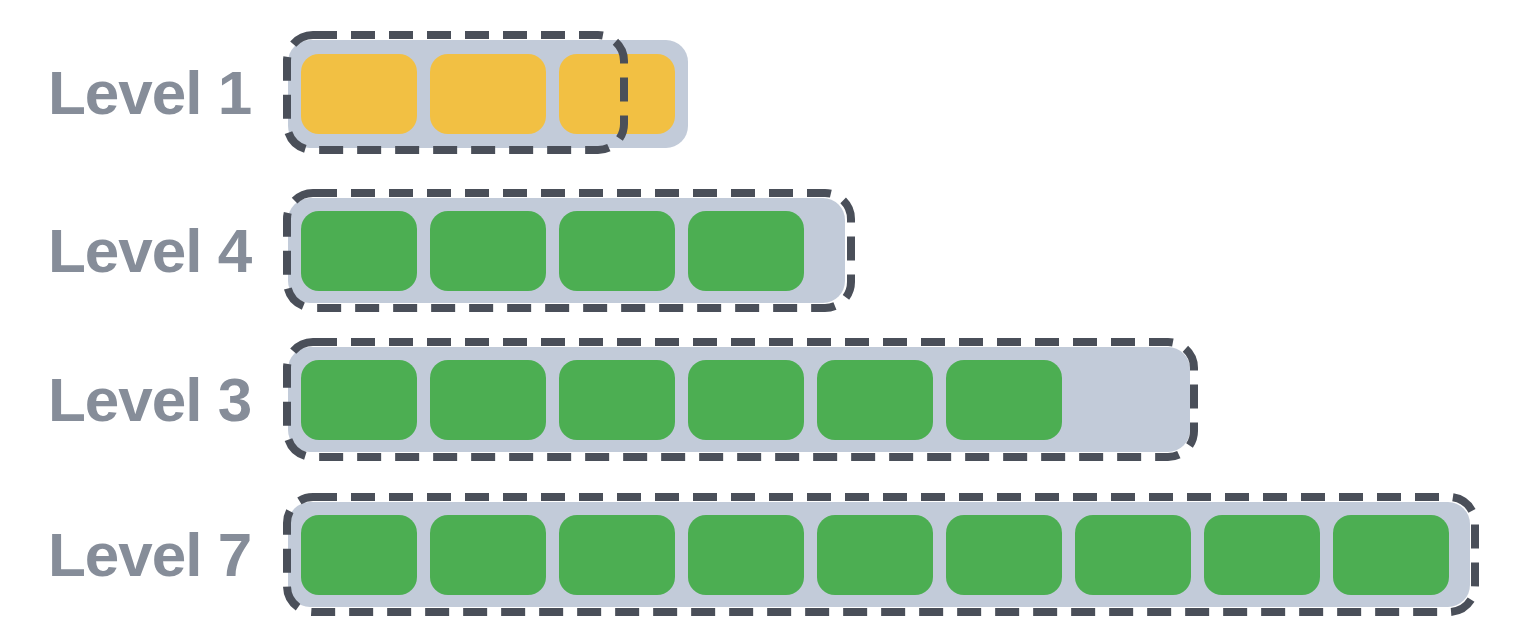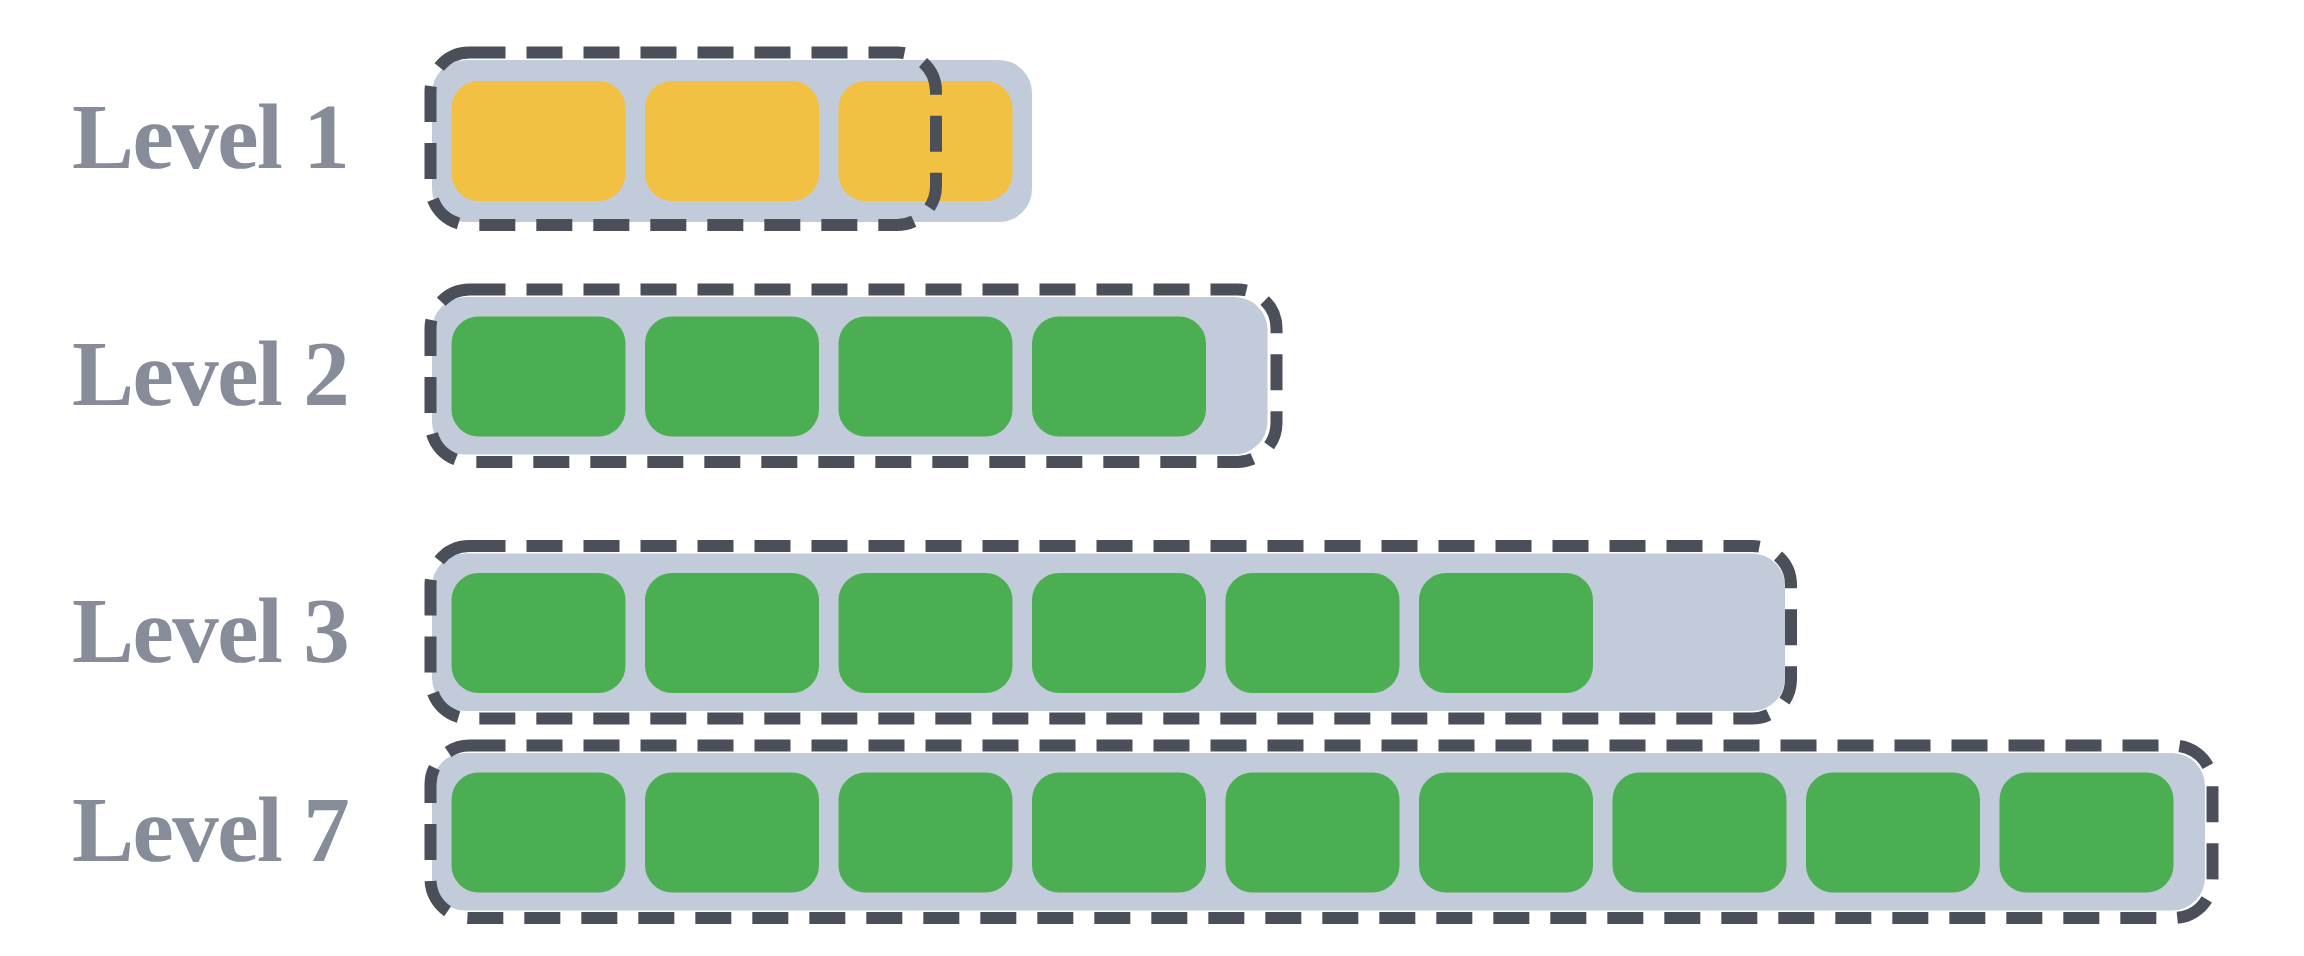--- a/index.html
+++ b/index.html
@@ -7,21 +7,20 @@
     padding: 0;
     background: #ffffff;
     font-family: "Liberation Sans", "DejaVu Sans", sans-serif;
   }
   .canvas {
     position: relative;
     width: 1536px;
     height: 637px;
     background: #ffffff;
     overflow: hidden;
-    font-family: Liberation Serif, serif;
   }
   .row {
     position: absolute;
     left: 0;
     width: 100%;
   }
   .level-label {
     position: absolute;
     left: 48px;
     top: 0;
@@ -70,34 +69,34 @@
             <div class="block" style="background: rgb(242, 192, 67);"></div>
             <div class="block" style="background: rgb(242, 192, 67);"></div>
             <div class="block" style="background: rgb(242, 192, 67);"></div>
           </div>
         </div>
         <svg class="target-outline" width="345" height="123" style="left: 283px;">
           <rect x="4" y="4" width="337" height="115" rx="26" fill="none" stroke="#4a4f59" stroke-width="8" stroke-dasharray="24 14"></rect>
         </svg>
       </div>
       <div class="row" style="top: 189px; height: 123px;">
-        <div class="level-label" style="color: rgb(134, 141, 153);">Level 2</div>
+        <div class="level-label" style="color: rgb(134, 141, 153);">Level 4</div>
         <div class="capacity" style="left: 288px; top: 9px; width: 557px; height: 105px; background: rgb(194, 203, 217);">
           <div class="blocks">
             <div class="block" style="background: rgb(76, 174, 82);"></div>
             <div class="block" style="background: rgb(76, 174, 82);"></div>
             <div class="block" style="background: rgb(76, 174, 82);"></div>
             <div class="block" style="background: rgb(76, 174, 82);"></div>
           </div>
         </div>
         <svg class="target-outline" width="572" height="123" style="left: 283px;">
           <rect x="4" y="4" width="564" height="115" rx="26" fill="none" stroke="#4a4f59" stroke-width="8" stroke-dasharray="24 14"></rect>
         </svg>
       </div>
-      <div class="row" style="top: 360px; height: 123px;">
+      <div class="row" style="top: 338px; height: 123px;">
         <div class="level-label" style="color: rgb(134, 141, 153);">Level 3</div>
         <div class="capacity" style="left: 288px; top: 9px; width: 902px; height: 105px; background: rgb(194, 203, 217);">
           <div class="blocks">
             <div class="block" style="background: rgb(76, 174, 82);"></div>
             <div class="block" style="background: rgb(76, 174, 82);"></div>
             <div class="block" style="background: rgb(76, 174, 82);"></div>
             <div class="block" style="background: rgb(76, 174, 82);"></div>
             <div class="block" style="background: rgb(76, 174, 82);"></div>
             <div class="block" style="background: rgb(76, 174, 82);"></div>
           </div>

